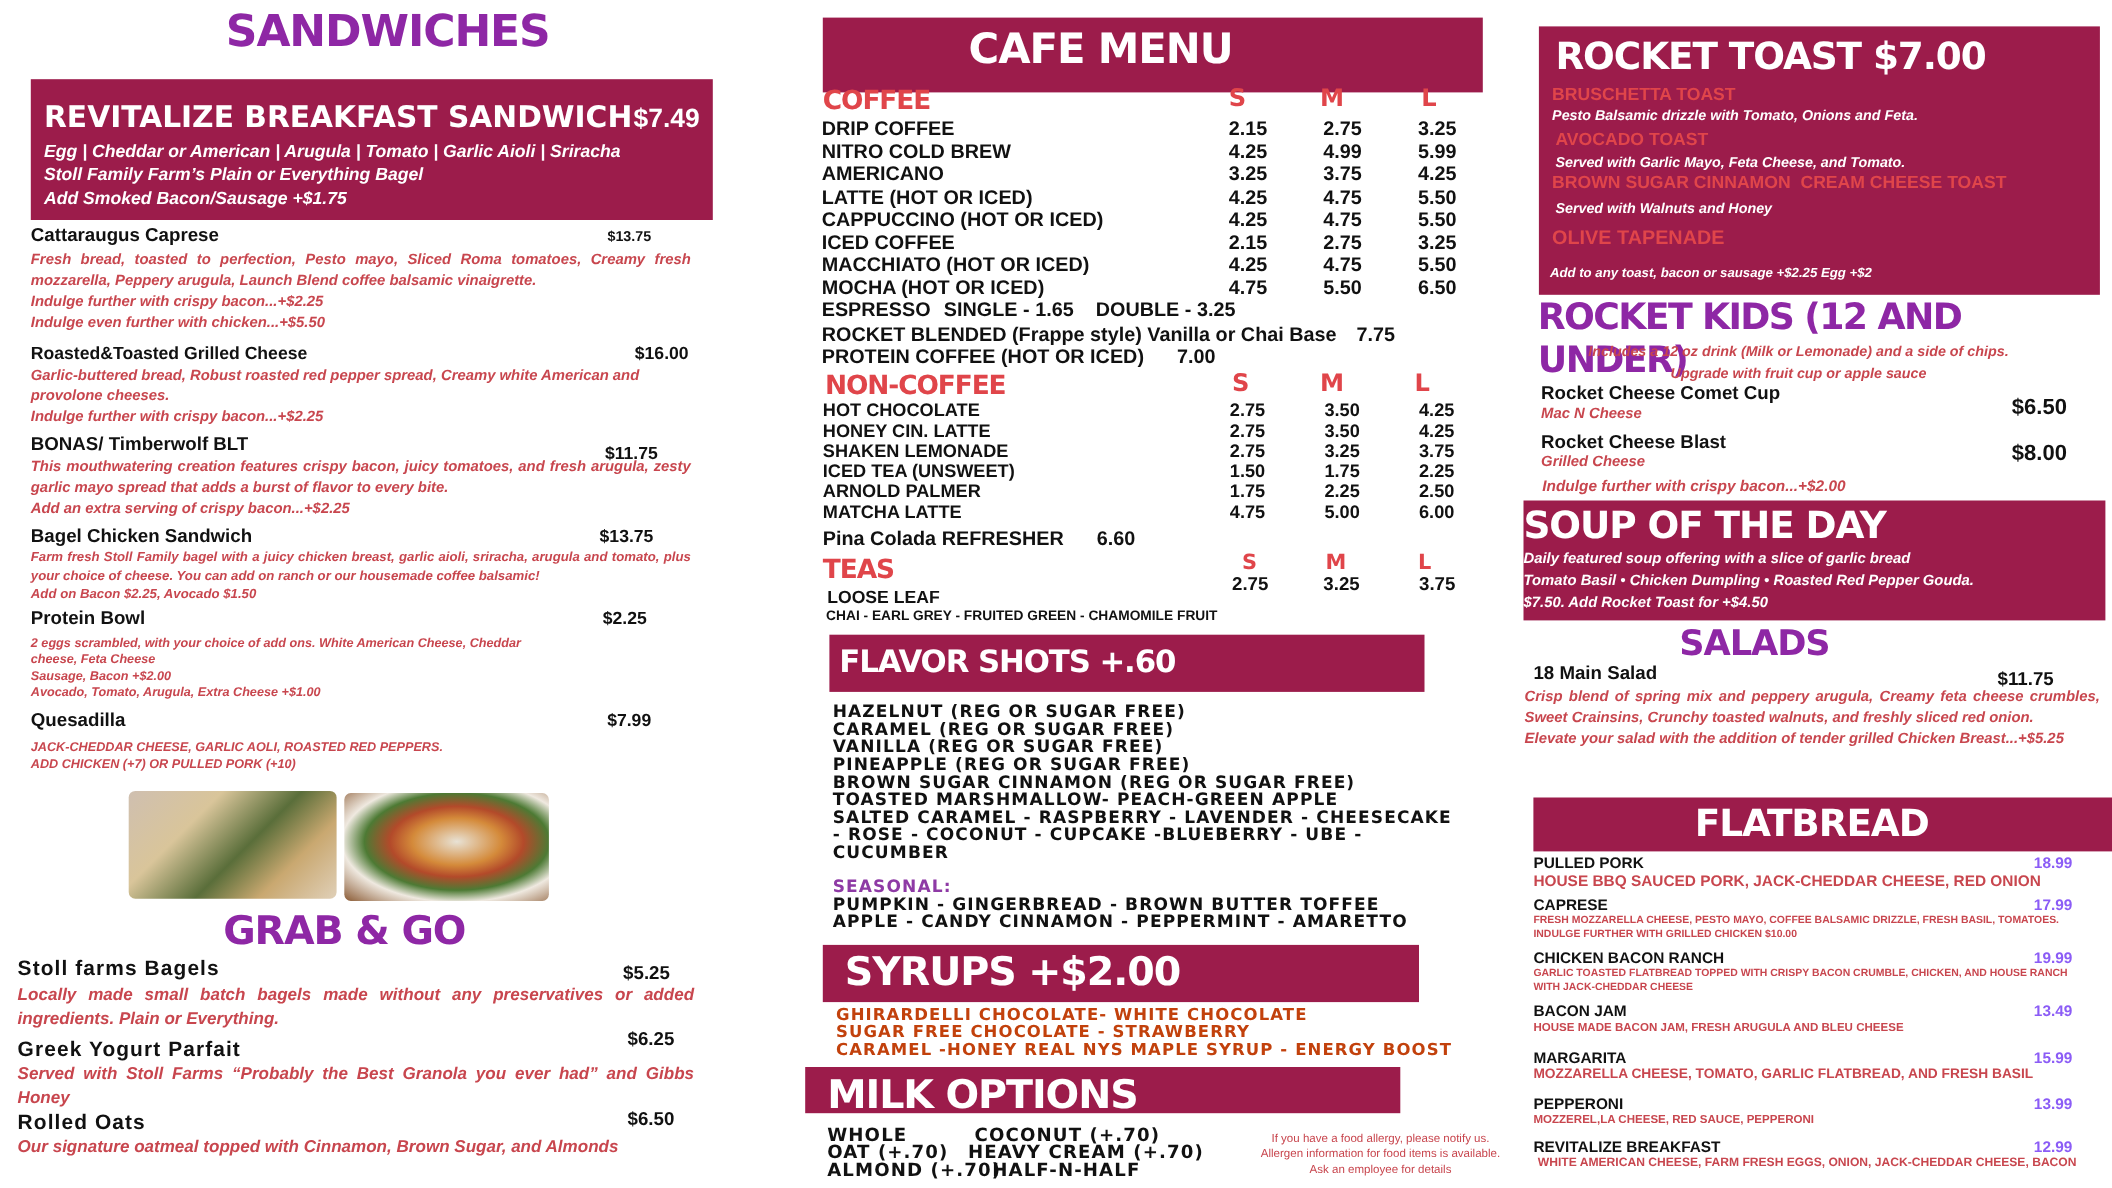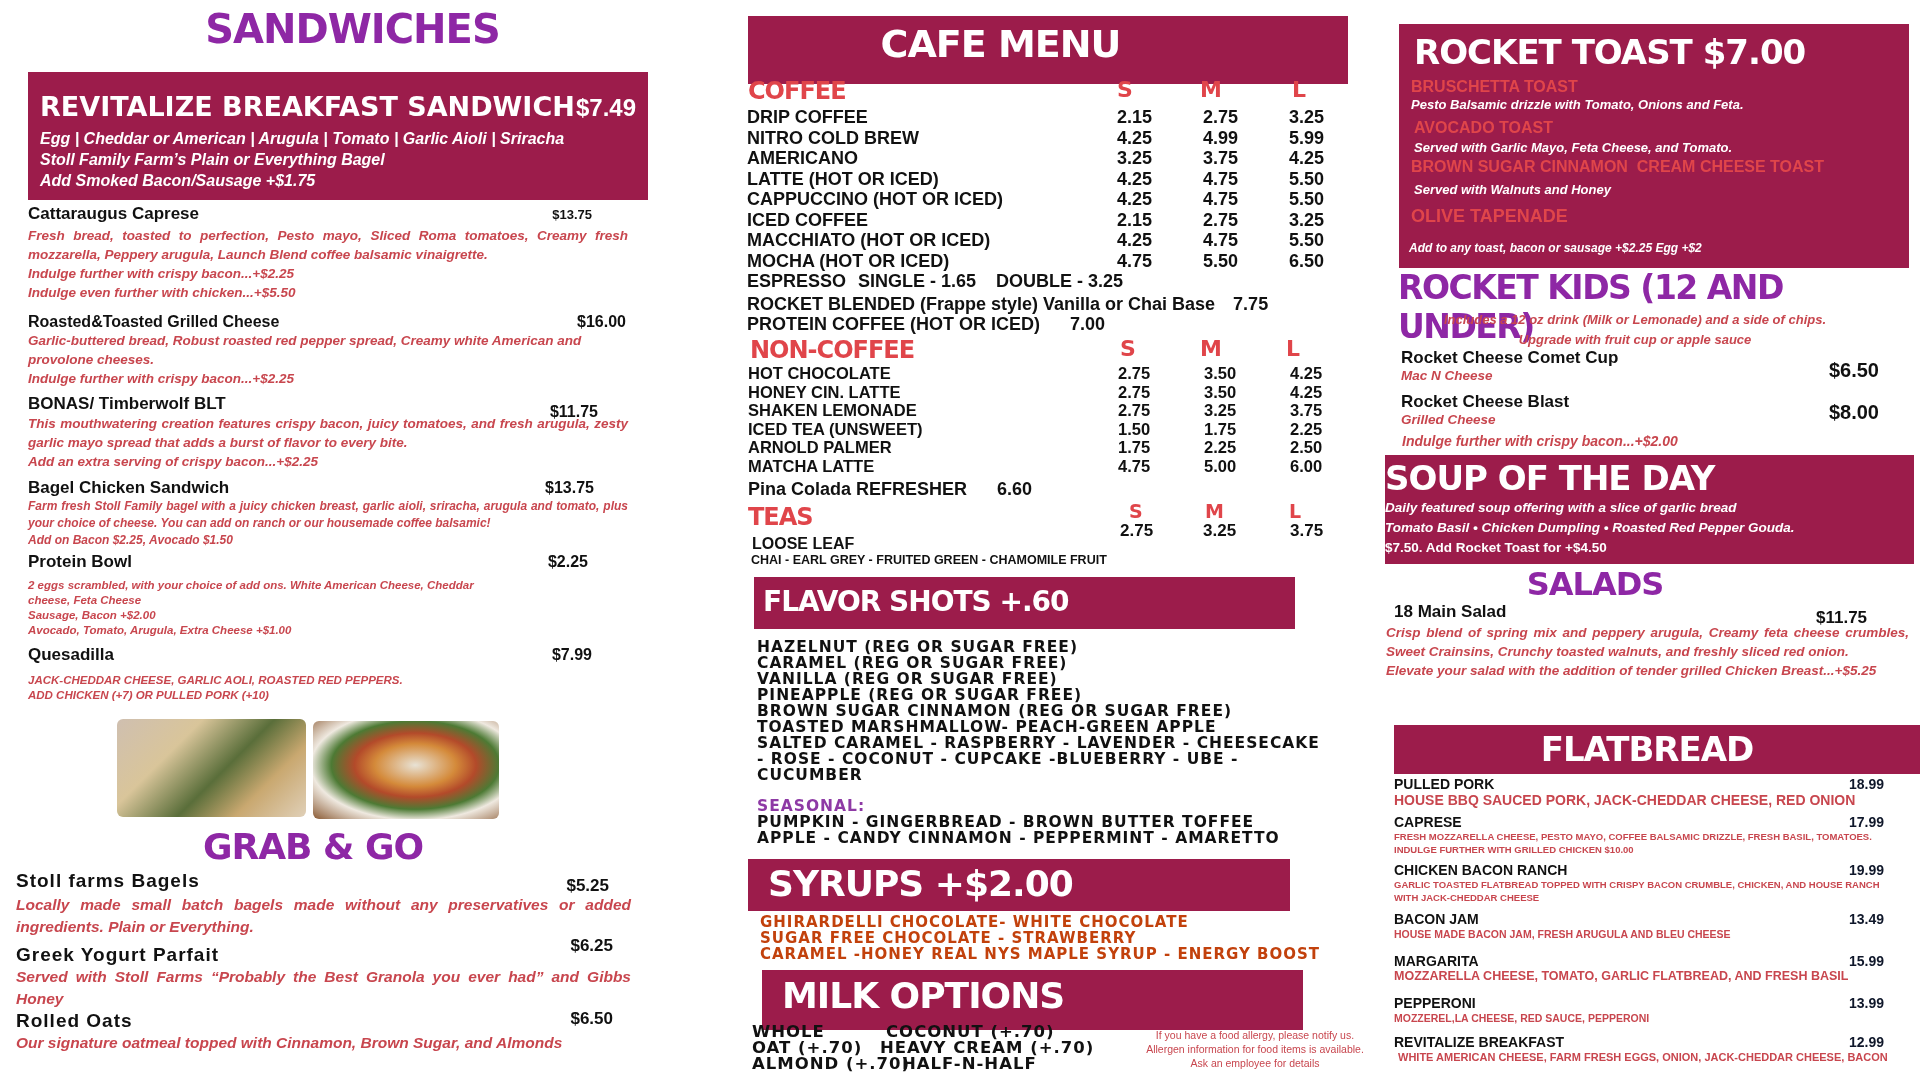--- a/index.html
+++ b/index.html
@@ -14,21 +14,21 @@
 .bold{font-weight:bold}
 .row{display:flex;justify-content:space-between;align-items:baseline}
 .name{font-weight:bold;color:#111}
 .price{font-weight:bold;color:#111}
 .sec-red{color:#e0454a;font-family:"DejaVu Sans",sans-serif;font-weight:900;letter-spacing:-1px}
 .dr{display:flex;font-weight:bold;font-size:18px;line-height:20.5px}
 .dr .n{width:370px}
 .dr .p{width:86px}
 .caps{font-family:"DejaVu Sans",sans-serif;font-weight:bold;letter-spacing:1px}
 .fb-name{font-weight:bold;font-size:14px}
-.fb-price{font-weight:bold;font-size:14px;color:#0f172a}
+.fb-price{font-weight:bold;font-size:14px;color:#8b5cf6}
 .fb-desc{color:#c8464e;font-weight:bold}
 .photo{border-radius:6px;overflow:hidden}
 </style>
 </head>
 <body>
 
 <div class="abs purple" style="left:0;width:705px;top:6px;text-align:center;font-size:40px">SANDWICHES</div>
 
 <div class="abs maroon" style="left:28px;top:72px;width:620px;height:128px;padding:14px 12px 0 12px;color:#fff">
   <div class="row">
@@ -276,21 +276,21 @@
 
 <div class="abs maroon" style="left:748px;top:859px;width:542px;height:52px">
   <div class="wtitle" style="position:absolute;left:20px;top:4px;font-size:36px">SYRUPS +$2.00</div>
 </div>
 <div class="abs caps" style="left:760px;top:914px;font-size:15px;line-height:16px;color:#c2410c">
   <div>GHIRARDELLI CHOCOLATE- WHITE CHOCOLATE</div>
   <div>SUGAR FREE CHOCOLATE - STRAWBERRY</div>
   <div>CARAMEL -HONEY  REAL NYS MAPLE SYRUP - ENERGY BOOST</div>
 </div>
 
-<div class="abs maroon" style="left:762px;top:970px;width:541px;height:60px">
+<div class="abs maroon" style="left:732px;top:970px;width:541px;height:42px">
   <div class="wtitle" style="position:absolute;left:20px;top:5px;font-size:36px">MILK OPTIONS</div>
 </div>
 <div class="abs caps" style="left:752px;top:1024px;font-size:16.5px;line-height:16px;color:#111">
   <div>WHOLE</div>
   <div>OAT (+.70)</div>
   <div>ALMOND (+.70)</div>
 </div>
 <div class="abs caps" style="left:880px;top:1024px;font-size:16.5px;line-height:16px;color:#111">
   <div style="padding-left:6px">COCONUT (+.70)</div>
   <div>HEAVY CREAM (+.70)</div>
@@ -327,21 +327,21 @@
   <div class="name" style="font-size:17px">Rocket Cheese Blast</div>
   <div class="desc" style="font-size:13.5px">Grilled Cheese</div>
   <div class="price abs" style="right:12px;top:9px;font-size:20px">$8.00</div>
 </div>
 <div class="abs desc" style="left:1402px;top:433px;font-size:14px">Indulge further with crispy bacon...+$2.00</div>
 
 <div class="abs maroon" style="left:1385px;top:455px;width:529px;height:109px;text-align:left;color:#fff">
   <div class="wtitle" style="font-size:34px;margin-top:3px">SOUP OF THE DAY</div>
   <div style="font-size:13.5px;font-style:italic;font-weight:bold;line-height:20px">Daily featured soup offering with a slice of garlic bread</div>
   <div style="font-size:13.5px;font-style:italic;font-weight:bold;line-height:20px">Tomato Basil • Chicken Dumpling • Roasted Red Pepper Gouda.</div>
-  <div style="font-size:13.5px;font-weight:bold;line-height:20px">$7.50. Add Rocket Toast for +$4.50</div>
+  <div style="font-size:13.5px;font-style:italic;font-weight:bold;line-height:20px">$7.50. Add Rocket Toast for +$4.50</div>
 </div>
 
 <div class="abs purple" style="left:1380px;width:540px;text-align:center;top:565px;font-size:32px;padding-right:110px">SALADS</div>
 <div class="abs" style="left:1386px;top:602px;width:523px">
   <div class="name" style="font-size:17px;padding-left:8px">18 Main Salad</div>
   <div class="price abs" style="left:430px;top:6px;font-size:17px">$11.75</div>
   <div class="desc" style="font-size:13.5px;line-height:19px;text-align:justify;margin-top:1px">Crisp blend of spring mix and peppery arugula, Creamy feta cheese crumbles, Sweet Crainsins, Crunchy toasted walnuts, and freshly sliced red onion.</div>
   <div class="desc" style="font-size:13.5px;line-height:19px;text-align:justify">Elevate your salad with the addition of tender grilled Chicken Breast...+$5.25</div>
 </div>
 

